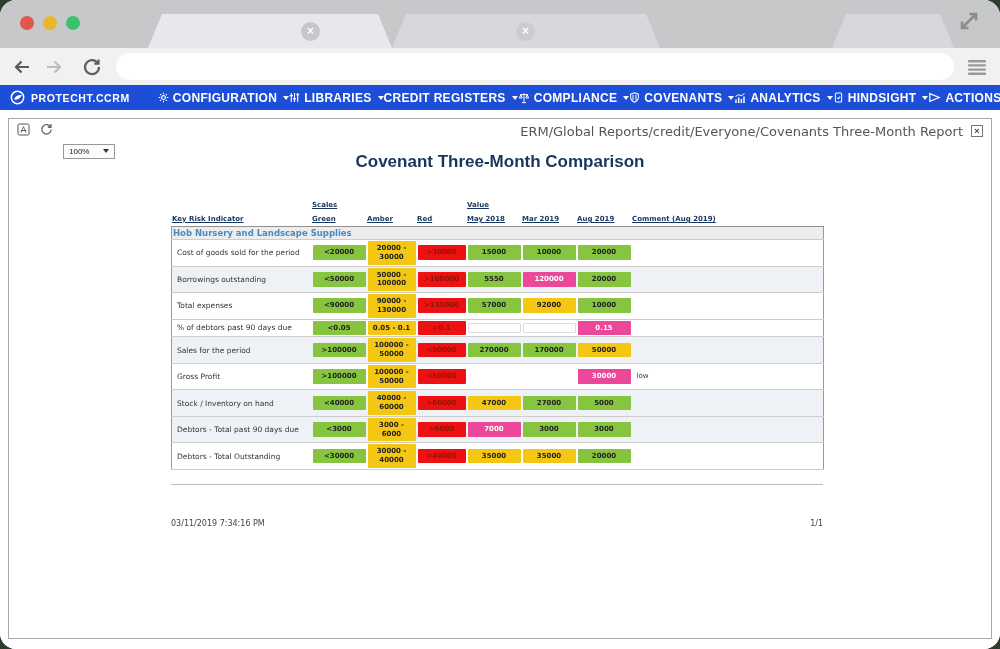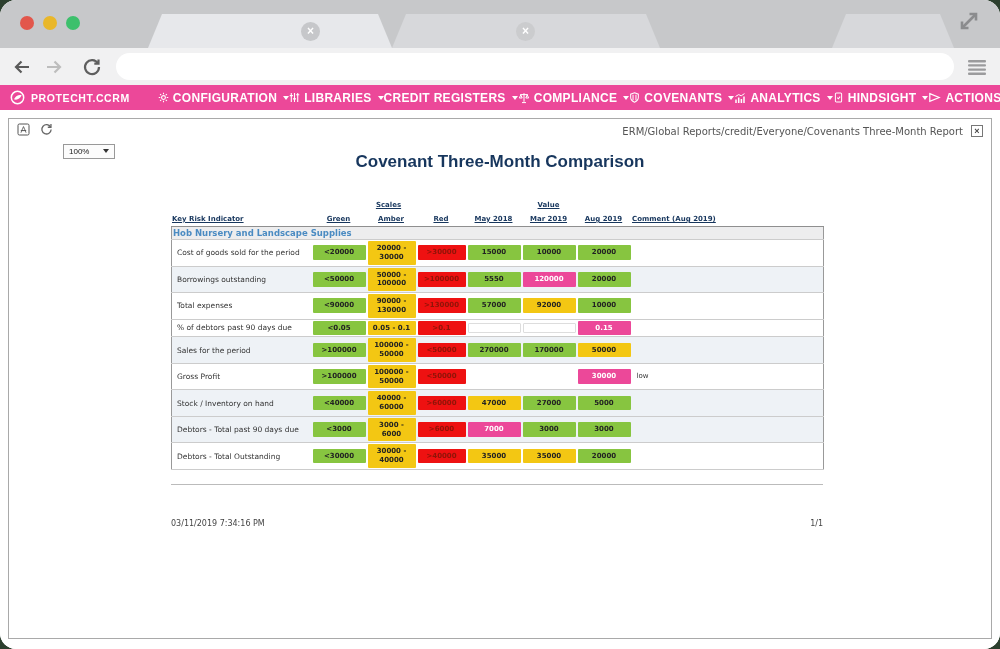--- a/index.html
+++ b/index.html
@@ -19,44 +19,44 @@
   .tc1 { left:301px; } .tc2 { left:516px; background:#cbccce; }
   .expand { position:absolute; right:18px; top:8px; }
 
   
   .navrow { position:relative; height:37px; background:#f1f1f2; display:flex; align-items:center; }
   .bicon { margin-left:12px; display:inline-flex; }
   .urlbar { position:relative; margin-left:14px; width:838px; height:27px; background:#fff; border-radius:14px; display:flex; align-items:center; justify-content:flex-end; padding-right:8px; }
   .menu-lines { margin-left:12px; display:inline-flex; }
 
   
-  .appbar { height:25px; background:#ec4899; display:flex; align-items:center; color:#fff; padding:0 10px; }
+  .appbar { height:25px; background:#1d4ed8; display:flex; align-items:center; color:#fff; padding:0 10px; }
   .brand { display:flex; align-items:center; gap:6px; font-weight:bold; font-size:10.5px; letter-spacing:.6px; white-space:nowrap; }
   .nav-items { flex:1; display:flex; justify-content:space-evenly; align-items:center; margin-left:28px; }
   .nav-item { display:flex; align-items:center; gap:4px; font-weight:bold; font-size:12px; letter-spacing:.3px; white-space:nowrap; cursor:default; }
   .caret { width:0; height:0; border-left:3.5px solid transparent; border-right:3.5px solid transparent; border-top:4px solid #fff; margin-left:2px; }
   .right-icons { display:flex; align-items:center; gap:16px; margin-left:14px; margin-right:6px; }
 
   
   .content { height:539px; background:#fff; padding:8px 8px 10px 8px; }
   .panel { position:relative; height:100%; border:1px solid #a9a9a9; background:#fff; overflow:hidden; }
   .toolbar { height:24px; display:flex; align-items:center; padding:0 8px; gap:10px; }
   .zoom-select { border:1px solid #999; background:#fcfcfc; font-size:8px; color:#222; padding:2px 5px; display:flex; align-items:center; gap:14px;margin-top:40px; }
   .zoom-caret { width:0; height:0; border-left:3px solid transparent; border-right:3px solid transparent; border-top:4px solid #333; }
   .toolbar-right { margin-left:auto; display:flex; align-items:center; gap:8px; }
-  .breadcrumb { font-family:"DejaVu Sans", sans-serif; font-size:10px; color:#555; }
+  .breadcrumb { font-family:"DejaVu Sans", sans-serif; font-size:13px; color:#555; }
   .close-box { width:12px; height:12px; border:1px solid #777; color:#444; font-size:9px; line-height:10px; text-align:center; font-weight:bold; }
 
   .report { font-family:"DejaVu Sans", sans-serif; }
   .report-title { text-align:center; margin-top:9px; font-size:17px; font-weight:bold; color:#17365d; font-family:"Liberation Sans", sans-serif; }
 
   .tablewrap { margin-left:162px; width:652px; margin-top:26px; }
   table { border-collapse:collapse; table-layout:fixed; width:652px; }
   col.c-kri{width:140px;} col.c-g{width:55px;} col.c-a{width:50px;} col.c-r{width:50px;} col.c-d{width:55px;} col.c-cm{width:192px;}
-  .hdr td { font-size:7px; font-weight:bold; color:#17365d; text-decoration:underline; padding:3px 1px; text-align:center; vertical-align:bottom; }
+  .hdr td { font-size:7px; font-weight:bold; color:#17365d; text-decoration:underline; padding:3px 1px; vertical-align:bottom; }
   .hdr td.left { text-align:left;text-decoration:underline; }
   .datatable { border:1px solid #999; }
   .section-row td { background:#ededee; border-top:1px solid #8f8f8f; border-bottom:1px solid #bbb; color:#4a8bc2; font-weight:bold; font-size:8.5px; padding:4px 5px; }
   .datatable td { border-bottom:1px solid #ccc; vertical-align:middle; padding:1px; }
   .datatable tr.alt td { background:#eef2f6; }
   td.kri { font-size:7.5px; color:#333; padding:3px 5px 3px 5px !important; }
   .chip { font-size:7px; font-weight:bold; color:#222; text-align:center; padding:3px 1px; border-radius:1px; min-height:10px; line-height:1.25; }
   .chip.g { background:#87c540; }
   .chip.a { background:#f3c713; }
   .chip.r { background:#ee1111; color:#8f1408; }

